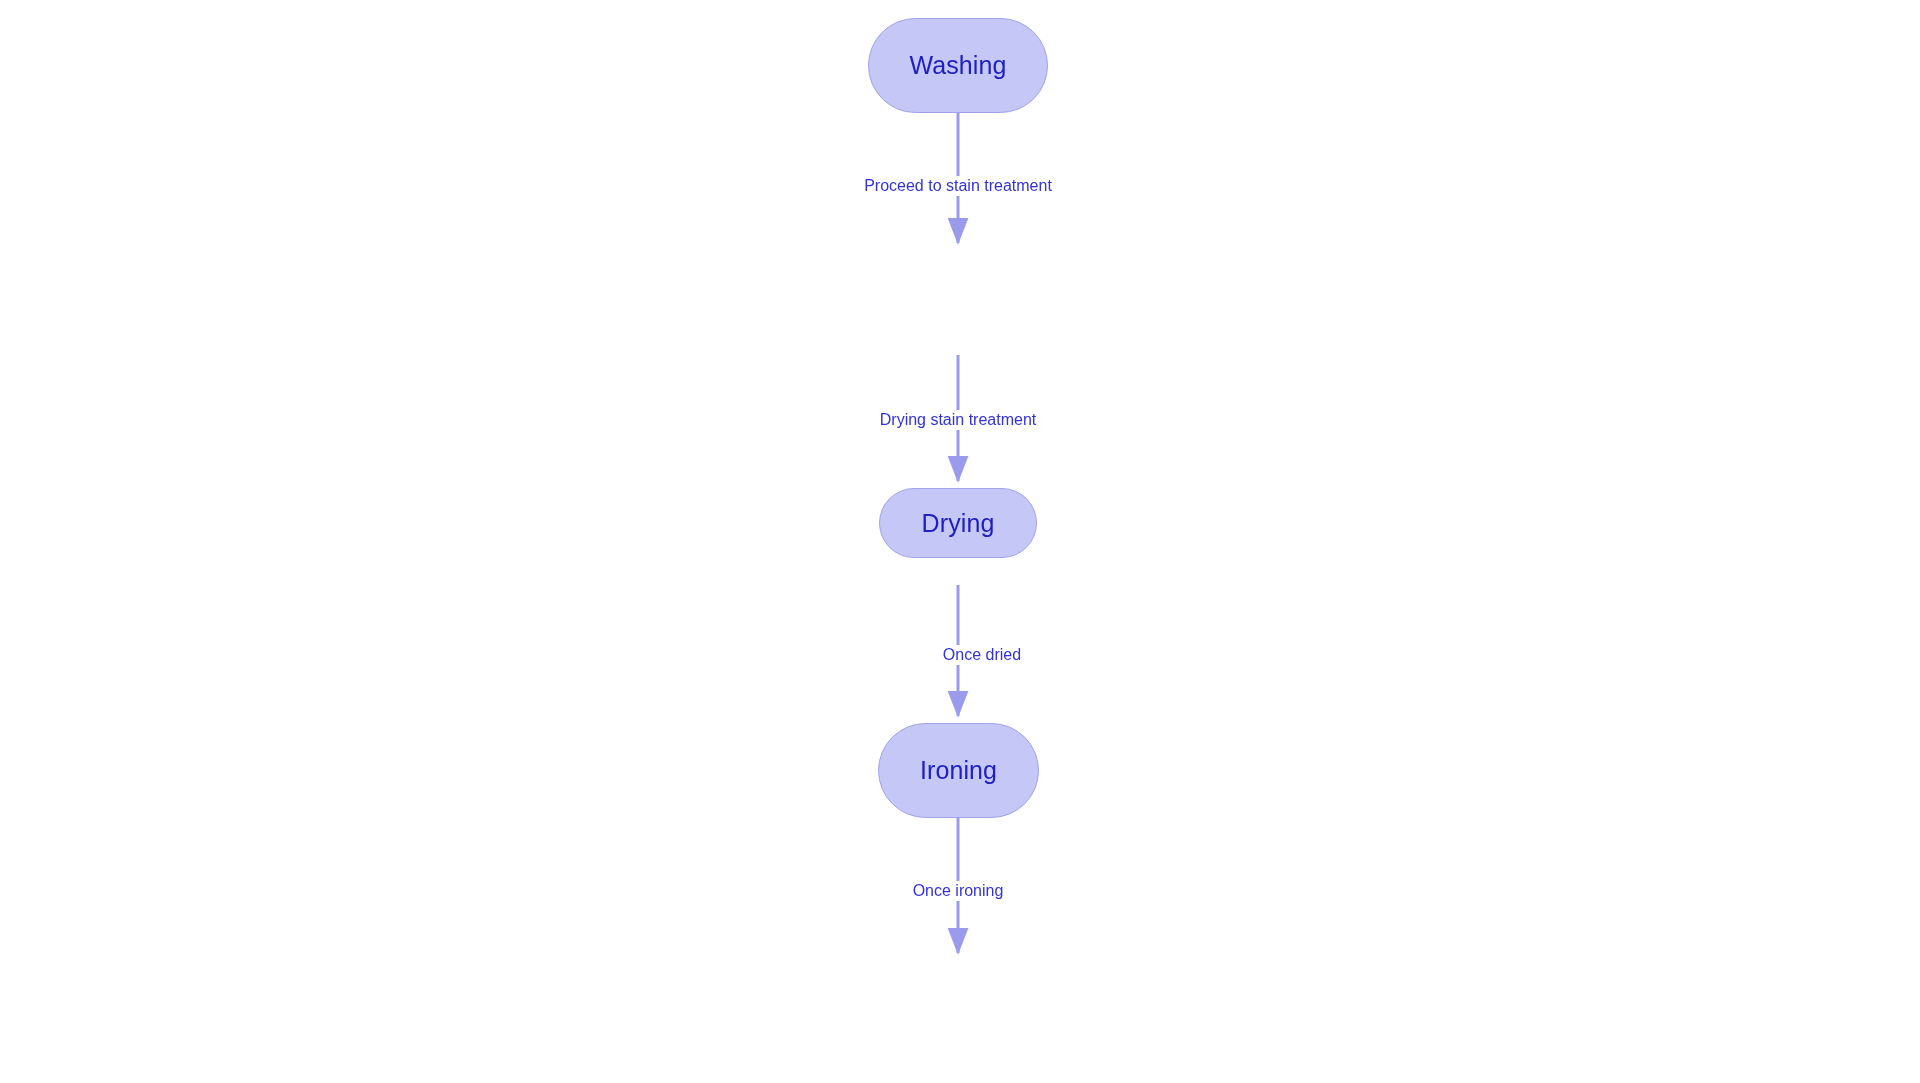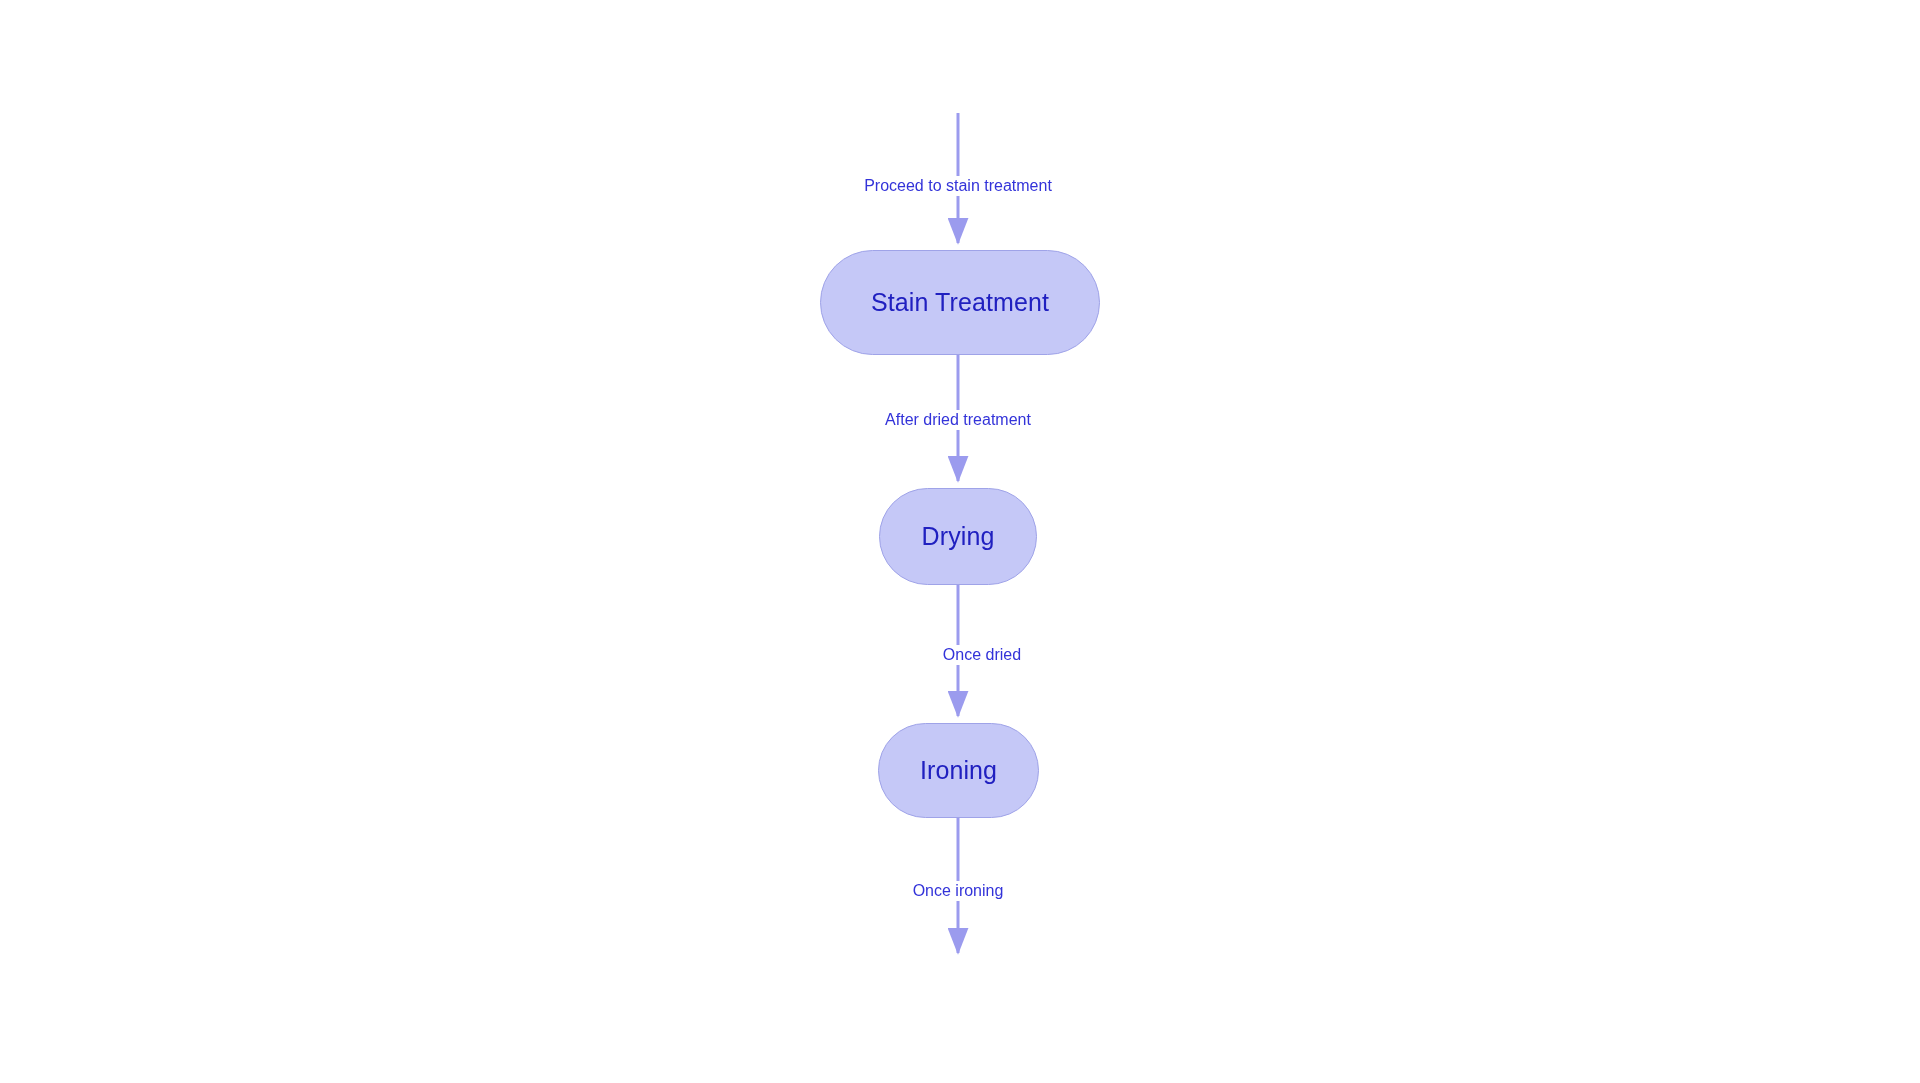--- a/index.html
+++ b/index.html
@@ -48,21 +48,21 @@
     font-size: 25px;
     font-weight: 400;
     letter-spacing: 0.1px;
     line-height: 1;
     white-space: nowrap;
     user-select: none;
   }
 
   .node-washing         { left: 868px;  top: 18px;   width: 180px; height: 95px;  }
   .node-stain-treatment { left: 820px;  top: 250px;  width: 280px; height: 105px; }
-  .node-drying          { left: 879px;  top: 488px;  width: 158px; height: 97px;  }
+  .node-drying          { left: 879px;  top: 488px;  width: 158px; height: 70px;  }
   .node-ironing         { left: 878px;  top: 723px;  width: 161px; height: 95px;  }
   .node-storage         { left: 871px;  top: 960px;  width: 177px; height: 98px;  }
 
   
   .edge-label {
     position: absolute;
     color: #3333D9;
     font-family: "Liberation Sans", sans-serif;
     font-size: 16px;
     font-weight: 400;
@@ -93,35 +93,35 @@
 
     <line x1="958" y1="113" x2="958" y2="243" stroke="#9B9BEE" stroke-width="3" marker-end="url(#arrowhead)"></line>
 
     <line x1="958" y1="355" x2="958" y2="481" stroke="#9B9BEE" stroke-width="3" marker-end="url(#arrowhead)"></line>
 
     <line x1="958" y1="585" x2="958" y2="716" stroke="#9B9BEE" stroke-width="3" marker-end="url(#arrowhead)"></line>
 
     <line x1="958" y1="818" x2="958" y2="953" stroke="#9B9BEE" stroke-width="3" marker-end="url(#arrowhead)"></line>
   </svg>
 
+  <div class="node node-washing">
+    <span class="node-label">Washing</span>
+  </div>
 
-  <div class="node node-stain-treatment">
-    <span class="node-label">Stain Treatment</span>
-  </div>
 
   <div class="node node-drying">
     <span class="node-label">Drying</span>
   </div>
 
   <div class="node node-ironing">
     <span class="node-label">Ironing</span>
   </div>
 
 
   <div class="edge-label edge-label-1">Proceed to stain treatment</div>
 
-  <div class="edge-label edge-label-2">After dried treatment</div>
+  <div class="edge-label edge-label-2">Drying stain treatment</div>
 
   <div class="edge-label edge-label-3">Once dried</div>
 
   <div class="edge-label edge-label-4">Once ironing</div>
 
 </div>
 
 </body></html>

